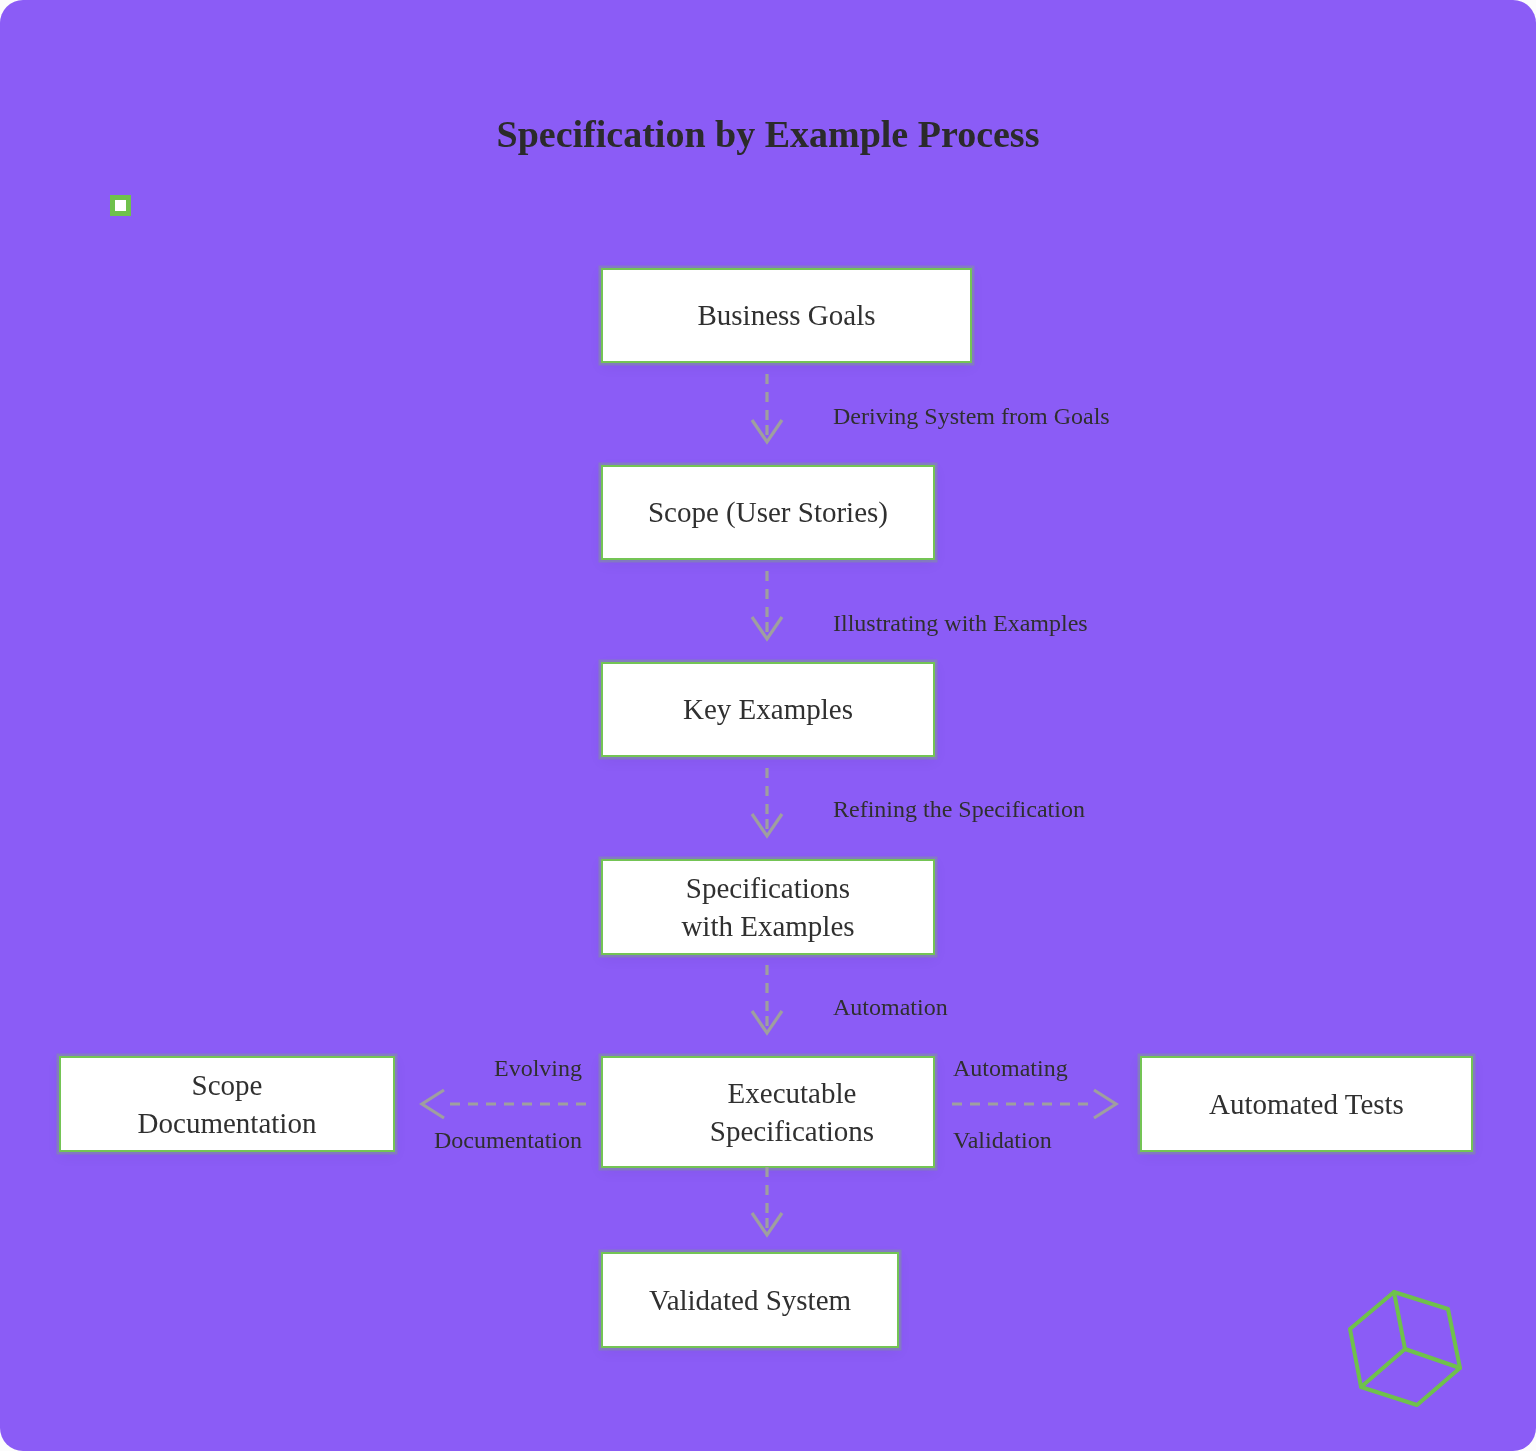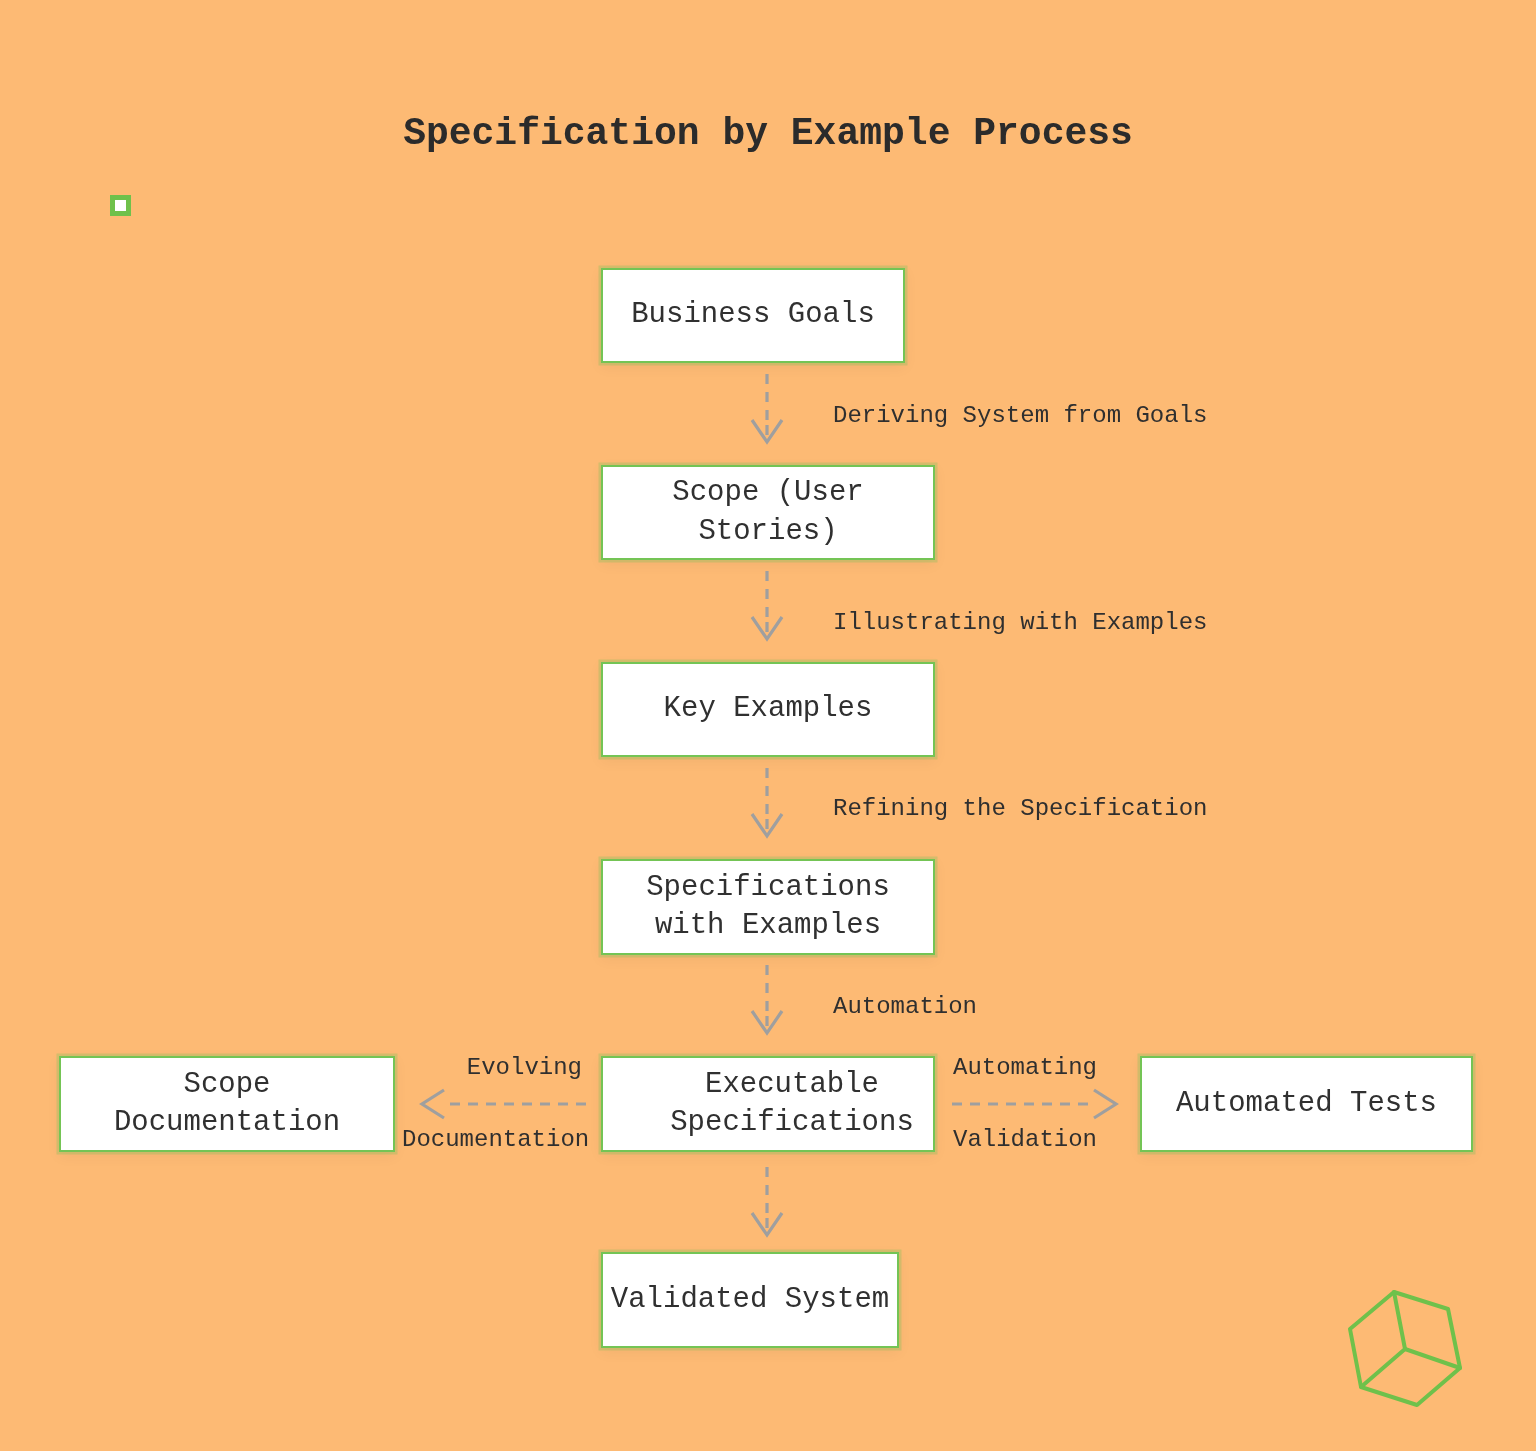--- a/index.html
+++ b/index.html
@@ -1,18 +1,18 @@
 <!DOCTYPE html>
 <html><head>
 <meta charset="utf-8">
 <style>
   html,body{margin:0;padding:0;background:#fcfcfc;}
   .canvas{
-    position:relative;width:1536px;height:1451px;background:#fdba74;overflow:hidden;
-    font-family:Liberation Mono, monospace;color:#2f2f2f;
+    position:relative;width:1536px;height:1451px;background:#8b5cf6;overflow:hidden;
+    font-family:Liberation Serif, serif;color:#2f2f2f;border-radius:23px;
   }
   .title{
     position:absolute;left:0;right:0;top:112px;margin:0;
     text-align:center;font-size:38px;font-weight:600;color:#2b2b2b;letter-spacing:0;
   }
   .sq{
     position:absolute;left:110px;top:195px;width:11px;height:11px;
     border:5px solid #6fc14b;background:#fff;
   }
   .node{
@@ -33,38 +33,38 @@
 </style>
 </head>
 <body>
 
 <div class="canvas">
 
   <h1 class="title">Specification by Example Process</h1>
 
   <span class="sq"></span>
 
-  <div class="node" style="left:601px;top:268px;width:304px;height:95px;">
+  <div class="node" style="left:601px;top:268px;width:371px;height:95px;">
     <span>Business Goals</span>
   </div>
 
   <div class="node" style="left:601px;top:465px;width:334px;height:95px;">
     <span>Scope (User Stories)</span>
   </div>
 
   <div class="node" style="left:601px;top:662px;width:334px;height:95px;">
     <span>Key Examples</span>
   </div>
 
   <div class="node" style="left:601px;top:859px;width:334px;height:96px;">
     <span>Specifications</span>
     <span>with Examples</span>
   </div>
 
-  <div class="node" style="left:601px;top:1056px;width:334px;height:96px;padding-left:48px;">
+  <div class="node" style="left:601px;top:1056px;width:334px;height:112px;padding-left:48px;">
     <span>Executable</span>
     <span>Specifications</span>
   </div>
 
   <div class="node" style="left:601px;top:1252px;width:298px;height:96px;">
     <span>Validated System</span>
   </div>
 
   <div class="node" style="left:59px;top:1056px;width:336px;height:96px;">
     <span>Scope</span>

